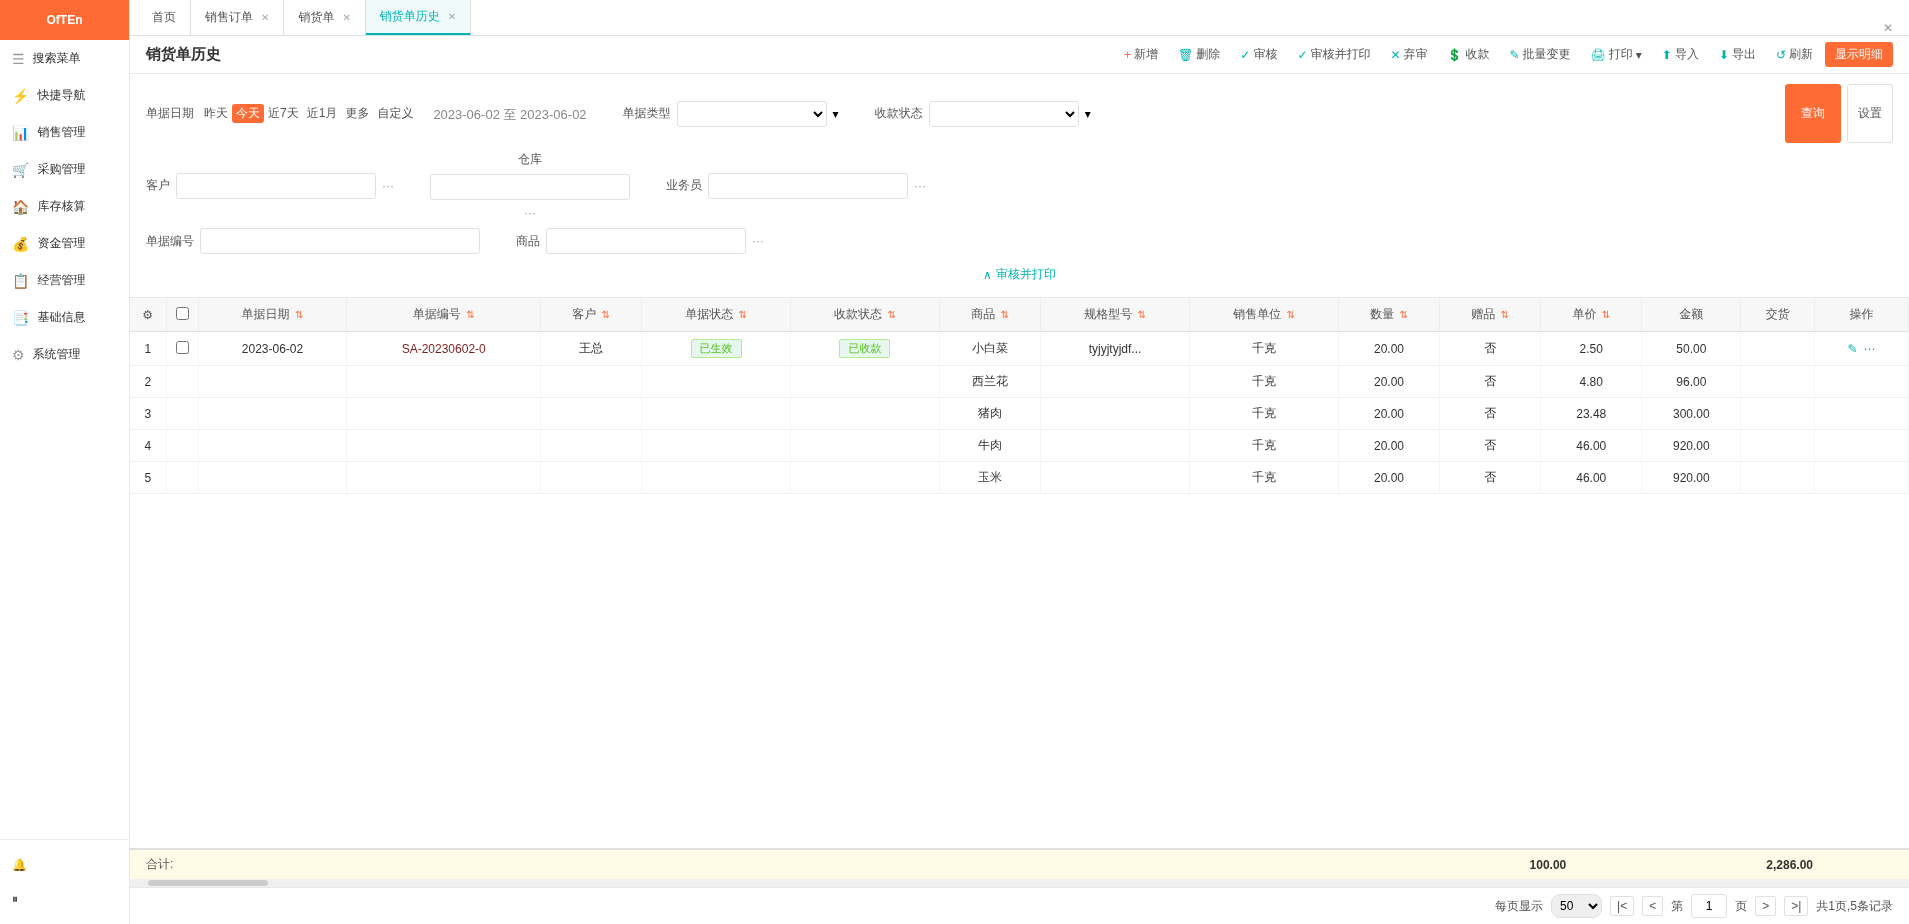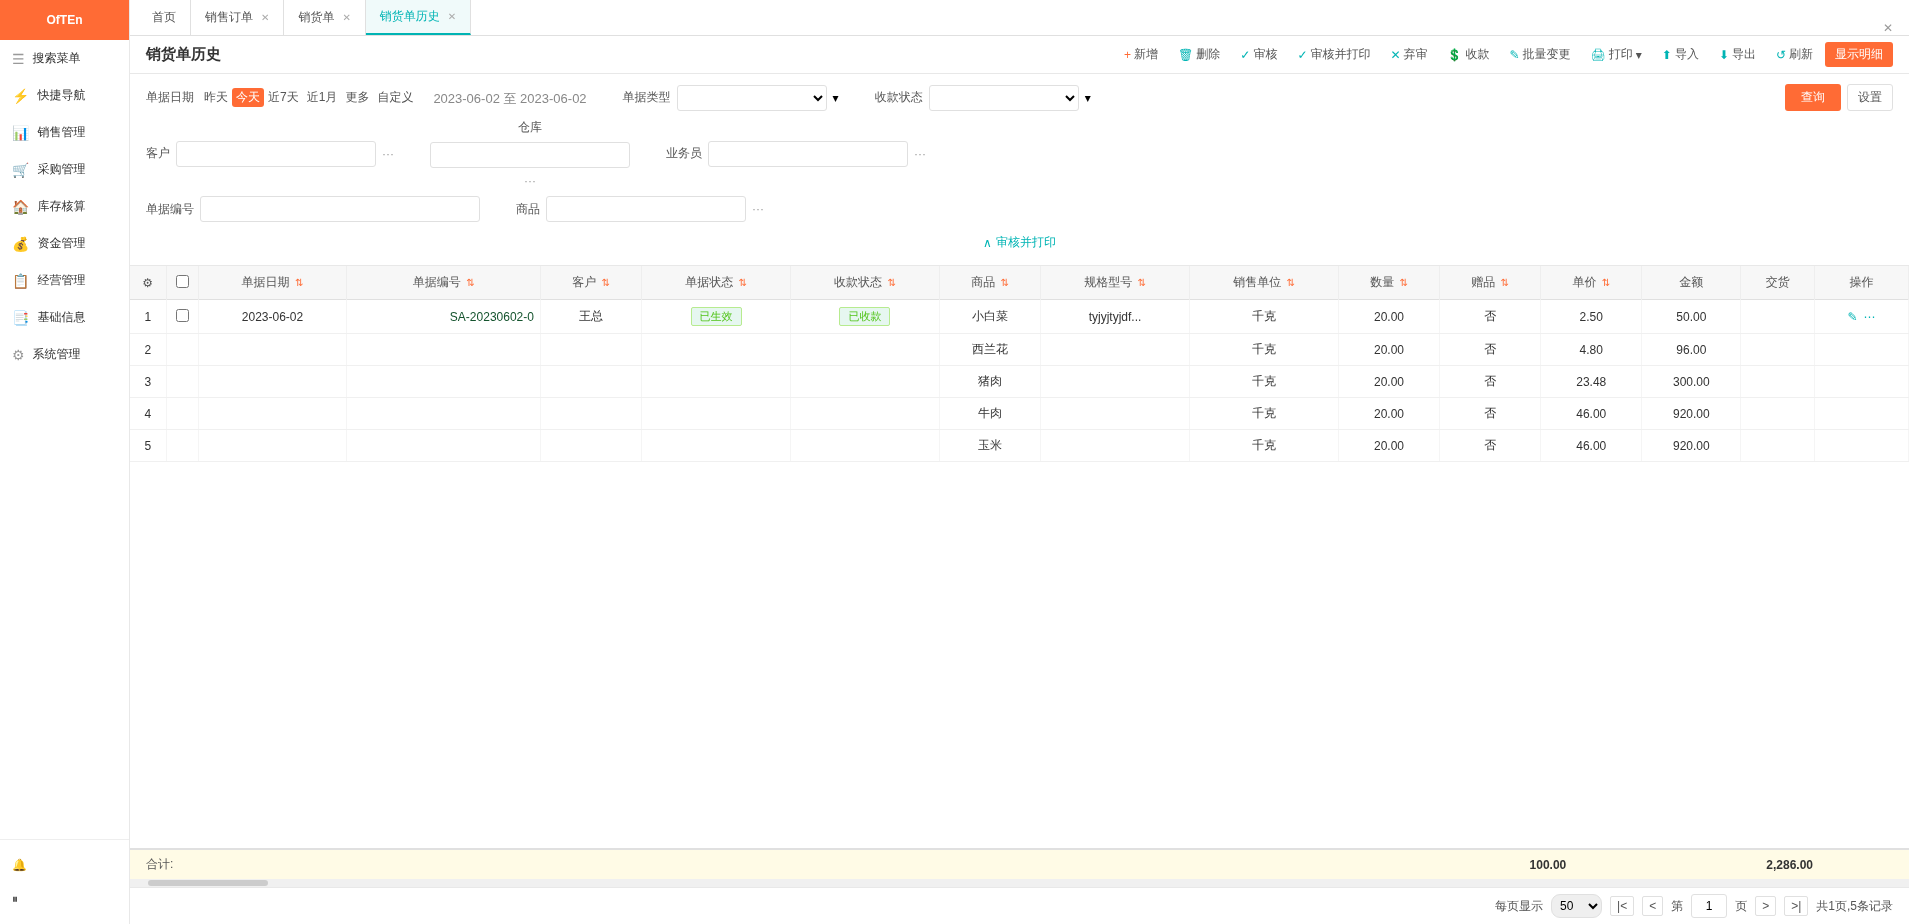--- a/index.html
+++ b/index.html
@@ -161,21 +161,21 @@
       color: #00b4b4;
       cursor: pointer;
       gap: 4px;
       padding: 4px 0;
     }
     .query-btn {
       background: #ff6b35;
       color: #fff;
       border: none;
       border-radius: 3px;
-      padding: 5px 16px;
+      padding: 21px 16px;
       cursor: pointer;
     }
     .set-btn {
       background: #fff;
       color: #555;
       border: 1px solid #e0e0e0;
       border-radius: 3px;
       padding: 4px 10px;
       cursor: pointer;
     }
@@ -555,21 +555,21 @@
             <span>操作</span>
           </th>
         </tr>
       </thead>
       <tbody id="table-body">
 
       <tr>
     <td>1</td>
     <td><input type="checkbox" style=""></td>
     <td>2023-06-02</td>
-    <td style="color:#14532d;cursor:pointer;text-align:right;">SA-20230602-0</td>
+    <td style="color:#7f1d1d;cursor:pointer;">SA-20230602-0</td>
     <td>王总</td>
     <td><span class="status-badge status-effective">已生效</span></td>
     <td><span class="status-badge status-paid">已收款</span></td>
     <td>小白菜</td>
     <td>tyjyjtyjdf...</td>
     <td>千克</td>
     <td>20.00</td>
     <td>否</td>
     <td>2.50</td>
     <td>50.00</td>

